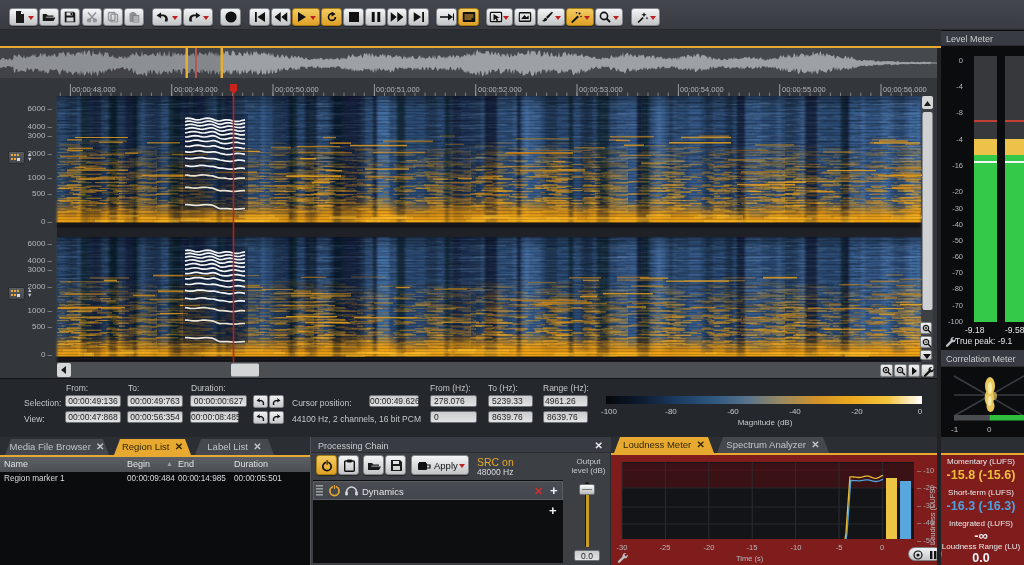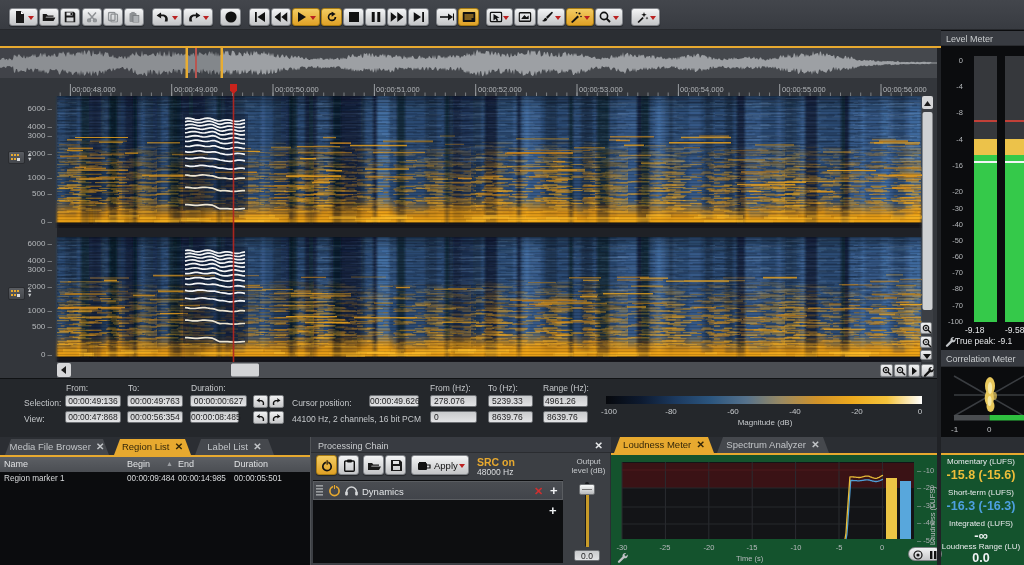--- a/index.html
+++ b/index.html
@@ -2560,21 +2560,21 @@
       </div>
       <div class="tbtn" style="left:100px;top:18px;width:58px;height:20px">
         <svg width="13" height="10" style="position:absolute;left:6px;top:6px;transform:none">
           <rect x="0" y="1" width="9" height="7" rx="1" fill="#111"></rect>
           <path d="M9 3 h3 v3 h-3" fill="none" stroke="#111" stroke-width="1.2"></path>
           <rect x="1" y="0" width="7" height="2" fill="#111"></rect>
         </svg>
         <span style="position:absolute;left:22px;top:4px;font-size:9.5px;color:#111">Apply</span>
         <div class="rdrop" style="top:8px"></div>
       </div>
-      <div class="abs" style="left:166px;top:19px;color:#e7a92f;font-weight:bold;font-size:10.5px">SRC on</div>
+      <div class="abs" style="left:166px;top:19px;color:#e7a92f;font-weight:normal;font-size:10.5px">SRC on</div>
       <div class="abs" style="left:166px;top:30px;color:#dcdee0;font-size:8.5px">48000 Hz</div>
       <div class="abs" style="left:2px;top:43px;width:250px;height:83px;background:#0d0e10"></div>
       <div class="abs" style="left:2px;top:44px;width:250px;height:19px;background:linear-gradient(#4a4d52,#41444a);border:1px solid #5a5d61">
         <svg width="8" height="11" style="position:absolute;left:2px;top:3px">
           <g fill="#9a9da0">
             <rect y="0" width="7" height="1.6"></rect>
             <rect y="3" width="7" height="1.6"></rect>
             <rect y="6" width="7" height="1.6"></rect>
             <rect y="9" width="7" height="1.6"></rect>
           </g>
@@ -2594,21 +2594,21 @@
       </div>
       <b class="abs" style="left:238px;top:66px;color:#f0f2f4;font-size:13px;font-weight:bold">+</b>
       <div class="lbl" style="left:255px;top:20px;width:45px;text-align:center;font-size:8px;line-height:9px">Output<br>level (dB)</div>
       <div class="abs" style="left:274px;top:45px;width:4px;height:65px;background:#17181b;border-radius:2px"></div>
       <div class="abs" style="left:274.5px;top:58px;width:3px;height:52px;background:#c89b28"></div>
       <div class="abs" style="left:268px;top:47px;width:16px;height:11px;background:linear-gradient(#fafbfb,#b8babc);border:1px solid #6e7174;border-radius:2px">
         <div style="margin:4px 2px;border-top:1px solid #777"></div>
       </div>
       <div class="fld" style="left:263px;top:113px;width:26px;height:11px;font-size:8.5px">0.0</div>
     </div>
-    <div class="abs" style="left:611px;top:437px;width:413px;height:128px;background:#14532d">
+    <div class="abs" style="left:611px;top:437px;width:413px;height:128px;background:#7f1d1d">
       <div class="abs" style="left:0;top:0;width:413px;height:16px;background:#2b2e33"></div>
       <div class="tab2 on" style="left:3px;top:0px;width:100px">Loudness Meter &nbsp;<b style="font-size:10px">✕</b></div>
       <div class="tab2" style="left:106px;top:0px;width:112px">Spectrum Analyzer &nbsp;<b style="font-size:10px">✕</b></div>
       <div class="abs" style="left:0;top:16px;width:413px;height:2px;background:#e7a92f"></div>
       <div class="abs" style="left:0;top:18px;width:413px;height:110px"><svg width="413" height="110" viewBox="0 0 413 110" xmlns="http://www.w3.org/2000/svg">
           <rect x="11" y="7" width="291" height="77" fill="#131417"></rect>
           <rect x="11" y="8" width="291" height="25" fill="#3a1215"></rect>
           <line x1="11.0" y1="7" x2="11.0" y2="84" stroke="#2a2c31" stroke-width="1"></line>
           <line x1="54.4" y1="7" x2="54.4" y2="84" stroke="#2a2c31" stroke-width="1"></line>
           <line x1="97.8" y1="7" x2="97.8" y2="84" stroke="#2a2c31" stroke-width="1"></line>

